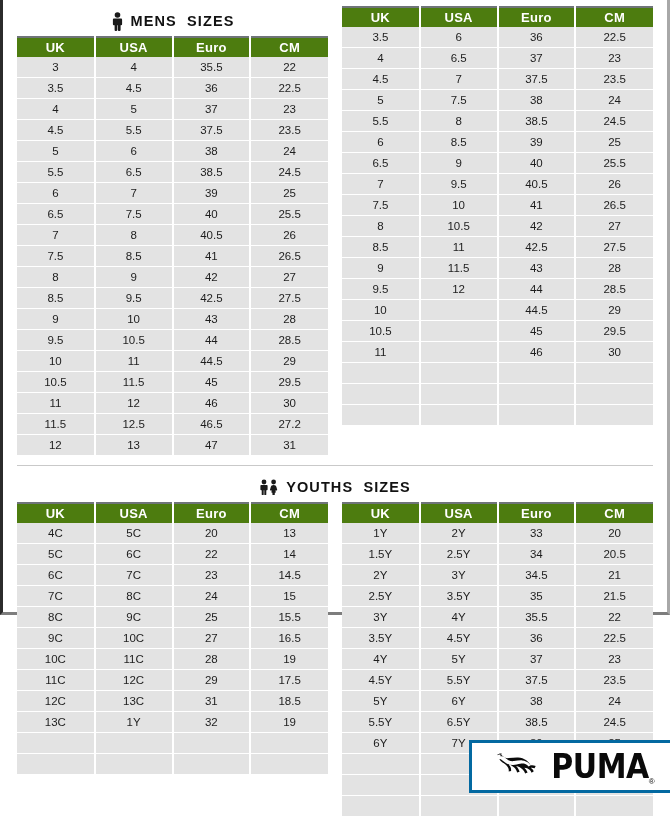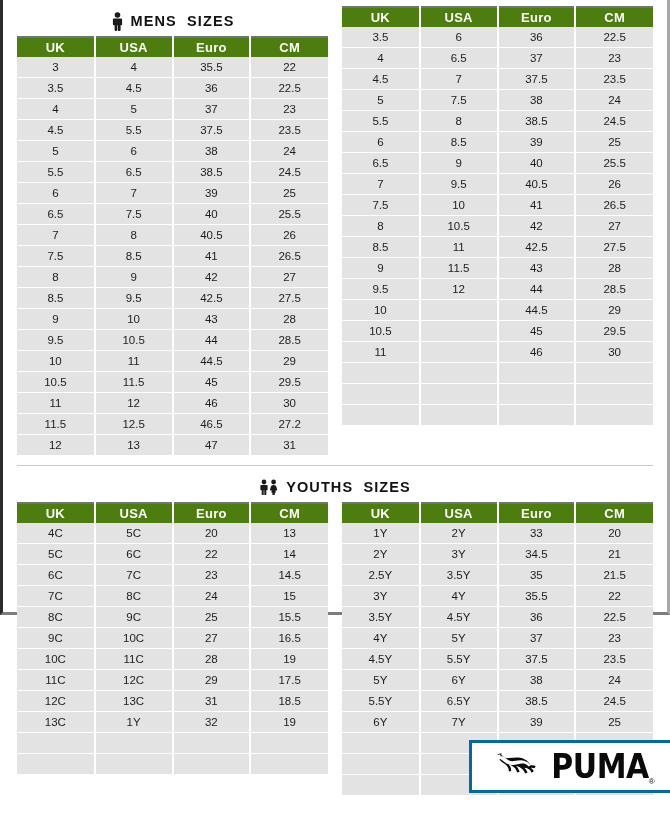--- a/index.html
+++ b/index.html
@@ -498,20 +498,26 @@
             </tr>
           </thead>
           <tbody>
               <tr>
                 <td>1Y</td>
                 <td>2Y</td>
                 <td>33</td>
                 <td>20</td>
               </tr>
               <tr>
+                <td>1.5Y</td>
+                <td>2.5Y</td>
+                <td>34</td>
+                <td>20.5</td>
+              </tr>
+              <tr>
                 <td>2Y</td>
                 <td>3Y</td>
                 <td>34.5</td>
                 <td>21</td>
               </tr>
               <tr>
                 <td>2.5Y</td>
                 <td>3.5Y</td>
                 <td>35</td>
                 <td>21.5</td>

